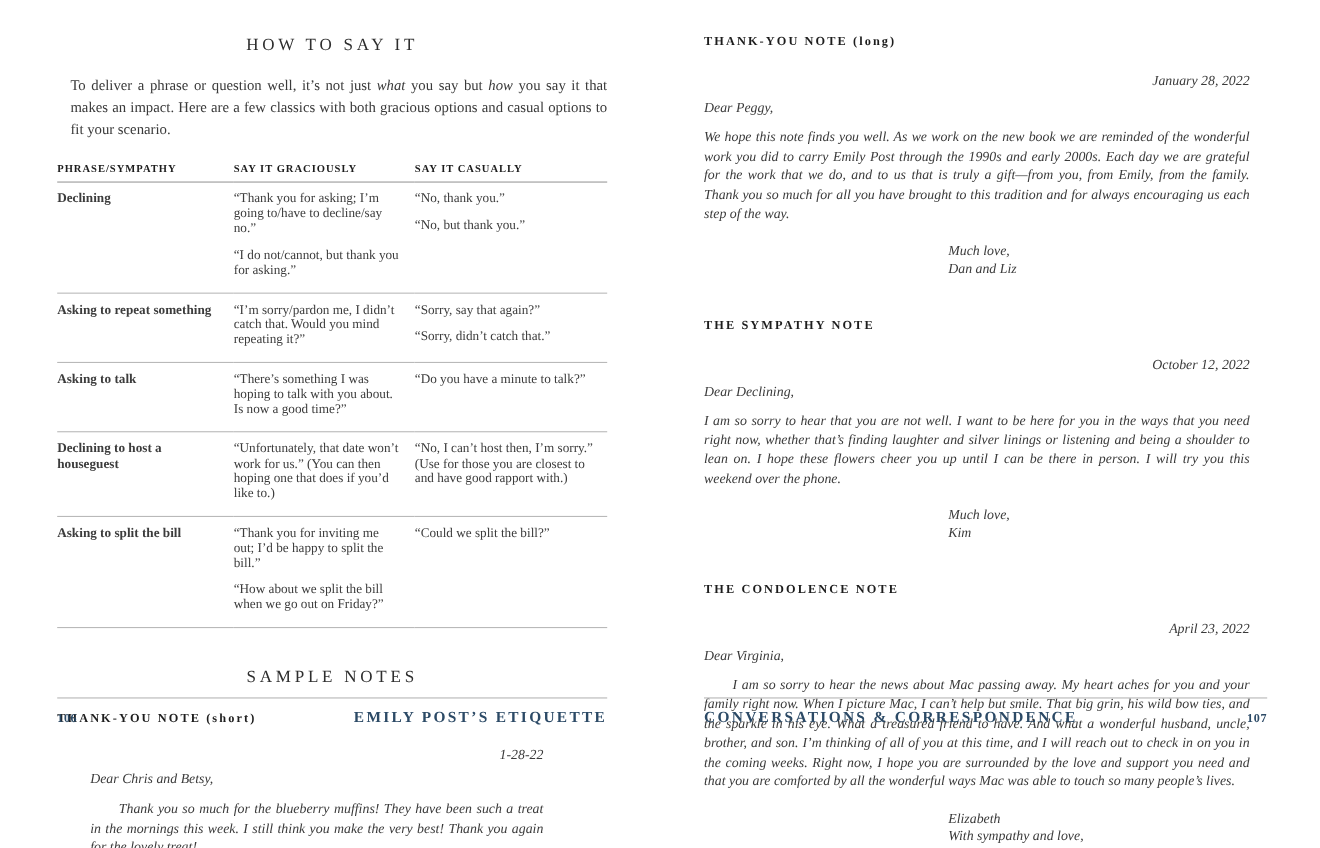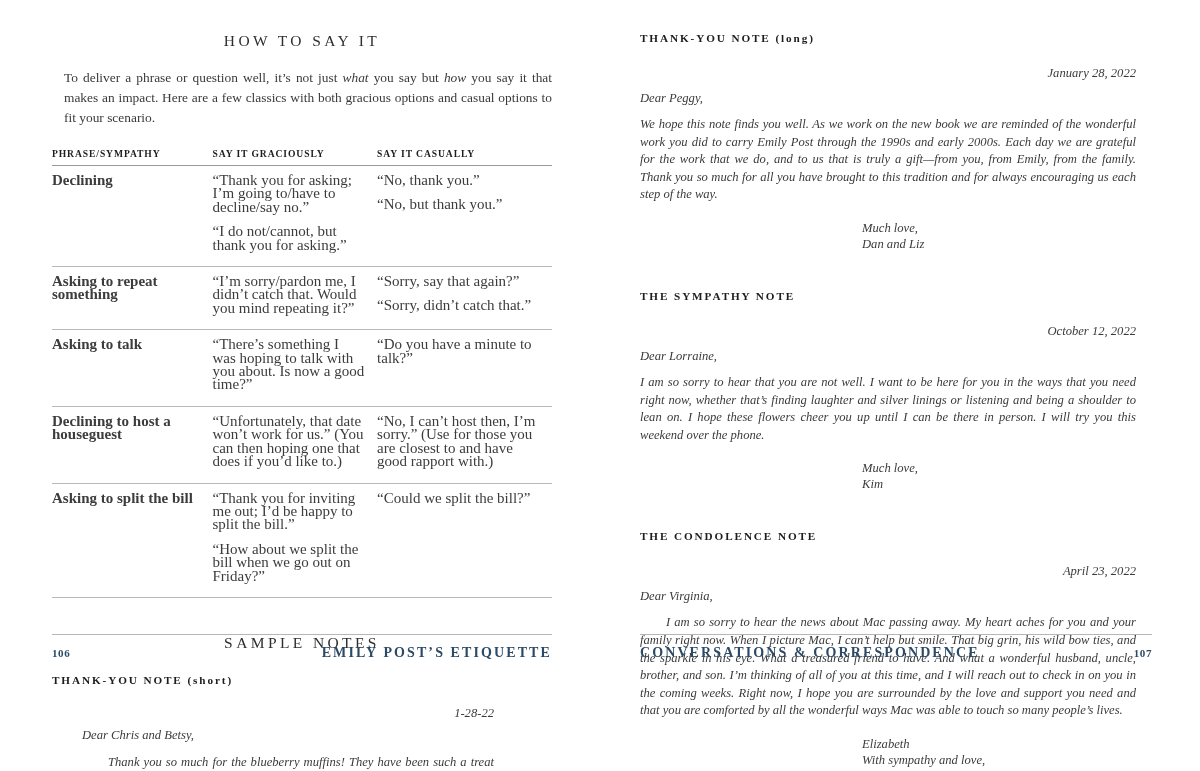--- a/index.html
+++ b/index.html
@@ -82,21 +82,21 @@
     letter-spacing: 0.9px;
     color: #1d1d1d;
     padding: 0 10px 6px 0;
     vertical-align: bottom;
     border-bottom: 1px solid #9a9a9a;
   }
   .howto-table td {
     vertical-align: top;
     padding: 8px 12px 14px 0;
     border-bottom: 1px solid #b9b9b9;
-    font-size: 15px;
+    font-size: 12px;
     line-height: 13.4px;
     color: #3c3c3c;
   }
   .howto-table tr:last-child td { border-bottom: 1px solid #b9b9b9; }
   .col-phrase   { width: 146px; }
   .col-gracious { width: 150px; }
   .col-casual   { width: 160px; }
   .cell-phrase {
     font-weight: bold;
     color: #1d1d1d;
@@ -307,21 +307,21 @@
         <span class="sig-line">Dan and Liz</span>
       </p>
     </div>
 
     <div class="gap-sympathy"></div>
 
     <h3 class="note-title">THE SYMPATHY NOTE</h3>
 
     <div class="note note-right">
       <p class="note-date">October 12, 2022</p>
-      <p class="note-salutation">Dear Lorraine,</p>
+      <p class="note-salutation">Dear Declining,</p>
       <p class="note-body">I am so sorry to hear that you are not well. I want to be here for you in the ways that you need right now, whether that’s finding laughter and silver linings or listening and being a shoulder to lean on. I hope these flowers cheer you up until I can be there in person. I will try you this weekend over the phone.</p>
       <p class="note-signature">
         <span class="sig-line">Much love,</span>
         <span class="sig-line">Kim</span>
       </p>
     </div>
 
     <div class="gap-condolence"></div>
 
     <h3 class="note-title">THE CONDOLENCE NOTE</h3>

